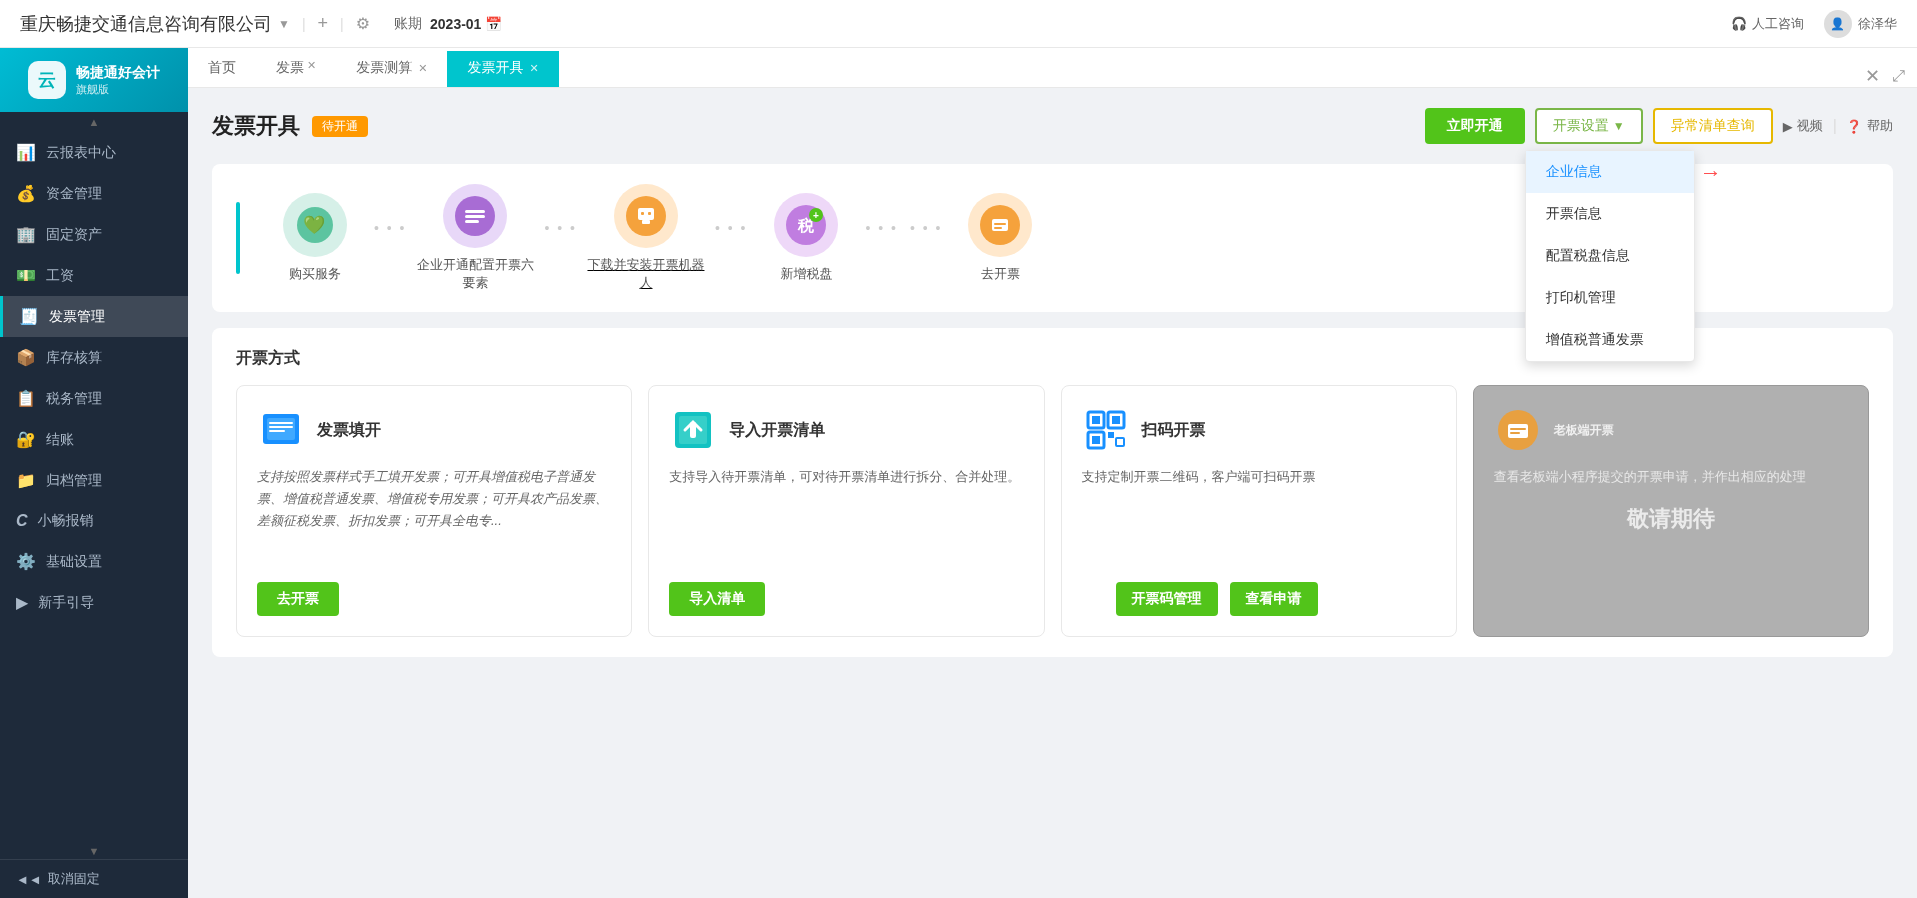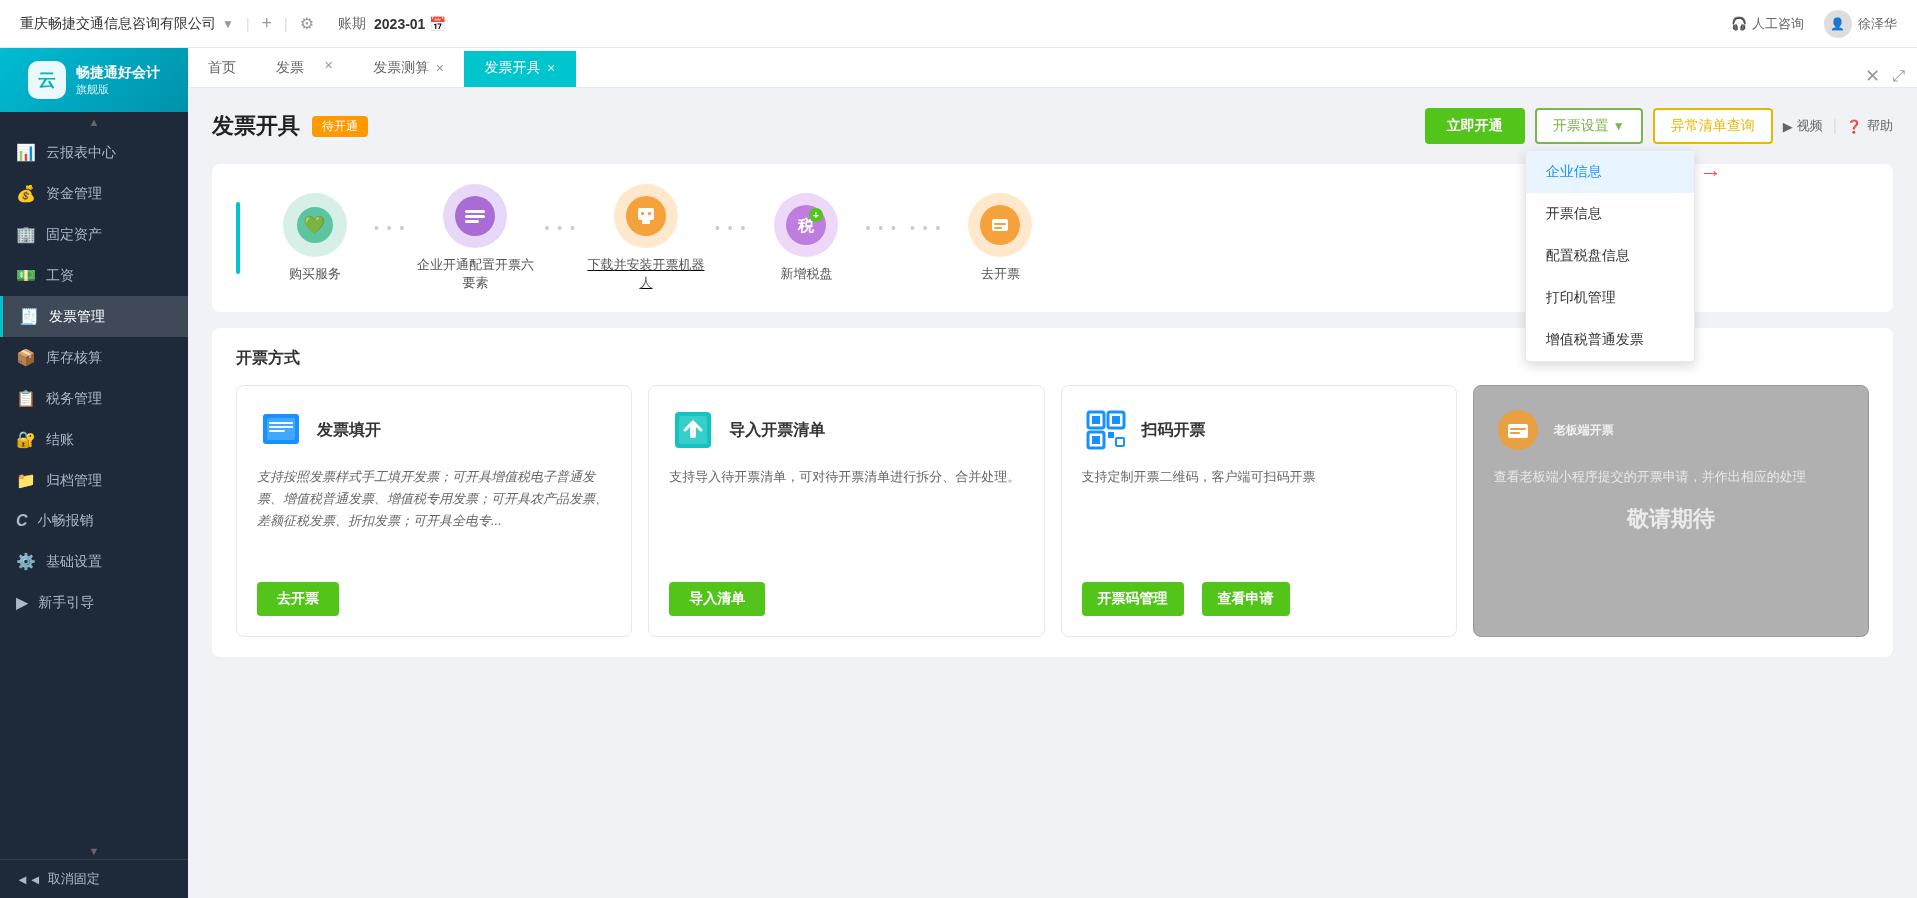--- a/index.html
+++ b/index.html
@@ -3,21 +3,21 @@
   <meta charset="utf-8">
   <style>
     * { margin: 0; padding: 0; box-sizing: border-box; }
     body { font-family: 'Microsoft YaHei', Arial, sans-serif; font-size: 14px; background: #f0f2f5; width: 1917px; height: 898px; overflow: hidden; display: flex; flex-direction: column; }
   </style>
 </head>
 <body>
 
 <div style="height:48px; background:#fff; display:flex; align-items:center; padding:0 20px; border-bottom:1px solid #e8e8e8; flex-shrink:0; gap:0;">
   <div style="display:flex;align-items:center;gap:6px;cursor:pointer;">
-    <span style="color:#333;font-size:14px;">重庆畅捷交通信息咨询有限公司</span>
+    <span style="color:#333;font-size:18px;">重庆畅捷交通信息咨询有限公司</span>
     <span style="color:#999;font-size:12px;">▼</span>
   </div>
   <span style="margin:0 12px;color:#ddd;">|</span>
   <span style="color:#999;font-size:18px;cursor:pointer;">+</span>
   <span style="margin:0 12px;color:#ddd;">|</span>
   <span style="color:#999;font-size:16px;cursor:pointer;">⚙</span>
   <span style="margin:0 12px;"></span>
   <span style="color:#666;font-size:14px;">账期</span>
   <span style="margin:0 4px;color:#666;font-size:14px;"> </span>
   <span style="color:#333;font-size:14px;font-weight:bold;">2023-01</span>
@@ -106,21 +106,21 @@
       <span>取消固定</span>
     </div>
   </div>
 
   <div style="flex:1;display:flex;flex-direction:column;overflow:hidden;background:#f0f2f5;">
 
     <div style="height:40px;background:#fff;display:flex;align-items:flex-end;border-bottom:1px solid #e8e8e8;flex-shrink:0;position:relative;">
       <div style="padding:8px 20px;cursor:pointer;font-size:14px;color:#666;border-bottom:2px solid transparent;">
         <span>首页</span>
       </div>
-      <div style="padding:8px 20px;cursor:pointer;font-size:14px;color:#666;border-bottom:2px solid transparent;display:flex;align-items:flex-start;gap:20px;">
+      <div style="padding:8px 20px;cursor:pointer;font-size:14px;color:#666;border-bottom:2px solid transparent;display:flex;align-items:flex-start;gap:3px;">
         <span>发票</span>
         <span style="font-size:11px;color:#999;">✕</span>
       </div>
       <div style="padding:8px 20px;cursor:pointer;font-size:14px;color:#666;border-bottom:2px solid transparent;display:flex;align-items:center;gap:6px;">
         <span>发票测算</span>
         <span style="font-size:11px;color:#999;">✕</span>
       </div>
       <div style="padding:8px 20px;cursor:pointer;font-size:14px;color:#fff;background:#00c5cd;border-bottom:2px solid #00c5cd;display:flex;align-items:center;gap:6px;">
         <span>发票开具</span>
         <span style="font-size:11px;color:rgba(255,255,255,0.8);">✕</span>
@@ -314,21 +314,21 @@
                     <rect x="8" y="8" width="8" height="8" fill="#1890ff"></rect>
                     <rect x="8" y="28" width="8" height="8" fill="#1890ff"></rect>
                     <rect x="28" y="8" width="8" height="8" fill="#1890ff"></rect>
                     <rect x="24" y="24" width="6" height="6" fill="#1890ff"></rect>
                     <rect x="32" y="30" width="8" height="8" rx="1" fill="none" stroke="#1890ff" stroke-width="2"></rect>
                   </svg>
               </div>
               <span style="font-size:16px;font-weight:bold;color:#333;">扫码开票</span>
             </div>
             <div style="font-size:13px;color:#666;line-height:1.7;margin-bottom:16px;min-height:100px;">支持定制开票二维码，客户端可扫码开票</div>
-            <div style="display:flex;gap:18px;">
+            <div style="display:flex;gap:12px;margin-left:34px;">
               <button style="background:#52c41a;color:#fff;border:none;padding:8px 16px;border-radius:4px;cursor:pointer;font-size:14px;font-weight:bold;">开票码管理</button>
               <button style="background:#52c41a;color:#fff;border:none;padding:8px 16px;border-radius:4px;cursor:pointer;font-size:14px;font-weight:bold;">查看申请</button>
             </div>
           </div>
 
           <div style="border:1px solid #999;border-radius:8px;padding:20px;background:#b0b0b0;position:relative;overflow:hidden;">
             <div style="display:flex;align-items:center;gap:12px;margin-bottom:12px;">
               <div style="width:48px;height:48px;display:flex;align-items:center;justify-content:center;">
                 <svg width="44" height="44" viewBox="0 0 44 44">
                     <circle cx="22" cy="22" r="20" fill="#e8a040"></circle>

